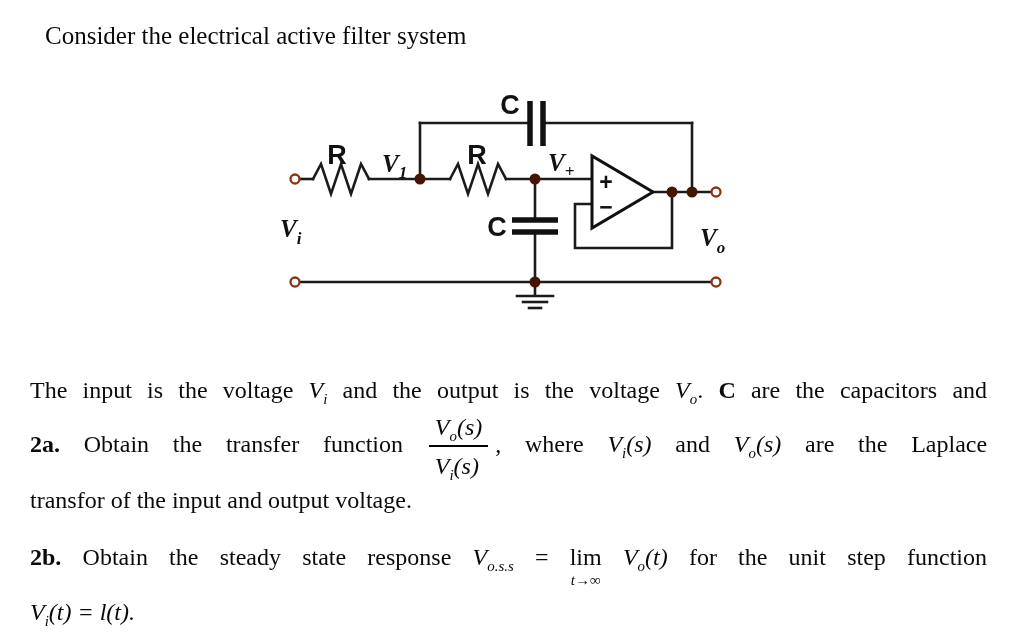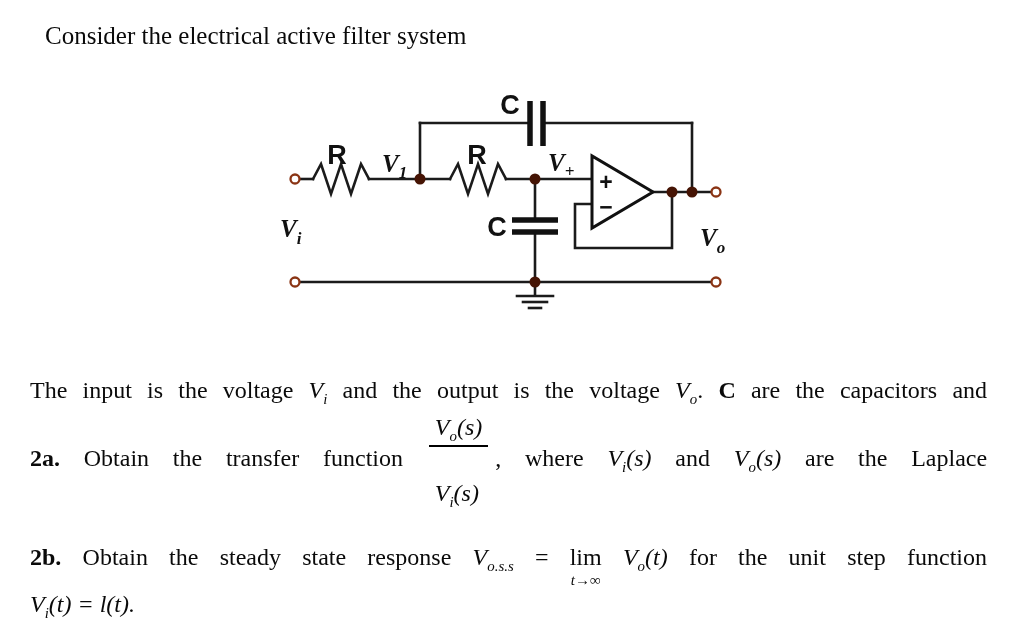--- a/index.html
+++ b/index.html
@@ -16,27 +16,27 @@
   .vlbl{font-family:"Liberation Serif",serif;font-weight:bold;font-style:italic;font-size:25px;fill:#111;}
   .vsub{font-size:17px;}
   .oplbl{font-family:"Liberation Sans",sans-serif;font-weight:bold;font-size:23px;fill:#111;}
   .para{position:absolute;left:30px;width:957px;font-size:24px;line-height:34px;}
   .jline{text-align:justify;text-align-last:justify;}
   .mi{font-style:italic;}
   sub{font-size:0.62em;font-style:italic;line-height:0;}
   b{font-weight:bold;}
   .frac{display:inline-block;vertical-align:middle;text-align:right;line-height:1.25;margin:0 2px;}
   .frac .fnum{display:block;padding:0 6px 3px 6px;border-bottom:2.4px solid #000;}
-  .frac .fden{display:block;padding:11px 6px 0 6px;margin-top:20px;}
+  .frac .fden{display:block;padding:4px 6px 0 6px;}
   .comma{margin-left:5px;}
   .limwrap{display:inline-block;position:relative;}
   .limword{font-style:normal;}
   .limsub{position:absolute;left:50%;top:96%;transform:translateX(-50%);font-size:15px;font-style:italic;white-space:nowrap;line-height:1;}
   .line2{margin-top:2px;}
-  .line2b{margin-top:13px;}
+  .line2b{margin-top:21px;}
 </style>
 </head>
 <body>
 
 <div class="title">Consider the electrical active filter system</div>
 
 <svg id="circuit" width="1024" height="330" viewBox="0 0 1024 330" xmlns="http://www.w3.org/2000/svg">
   <g class="wire">
     <line x1="299" y1="179" x2="313" y2="179"></line>
     <polyline points="313,179 321,164 331,194 341,164 351,194 361,164 369,179"></polyline>
@@ -113,20 +113,23 @@
   <div class="jline">
     <b>2a.</b>
     <span>Obtain the transfer function</span>
     <span class="frac"><span class="fnum"><i>V</i><sub>o</sub><i>(s)</i></span><span class="fden"><i>V</i><sub>i</sub><i>(s)</i></span></span><span class="comma">,</span>
     <span>where</span>
     <span><i>V</i><sub>i</sub><i>(s)</i></span>
     <span>and</span>
     <span><i>V</i><sub>o</sub><i>(s)</i></span>
     <span>are the Laplace</span>
   </div>
+  <div class="line2">
+    <span>transfor of the input and output voltage.</span>
+  </div>
 </div>
 
 <div class="para" style="top:540px;">
   <div class="jline">
     <b>2b.</b>
     <span>Obtain the steady state response</span>
     <span><i>V</i><sub>o.s.s</sub></span>
     <span>=</span>
     <span class="limwrap"><span class="limword">lim</span><span class="limsub">t→∞</span></span>
     <span><i>V</i><sub>o</sub><i>(t)</i></span>

